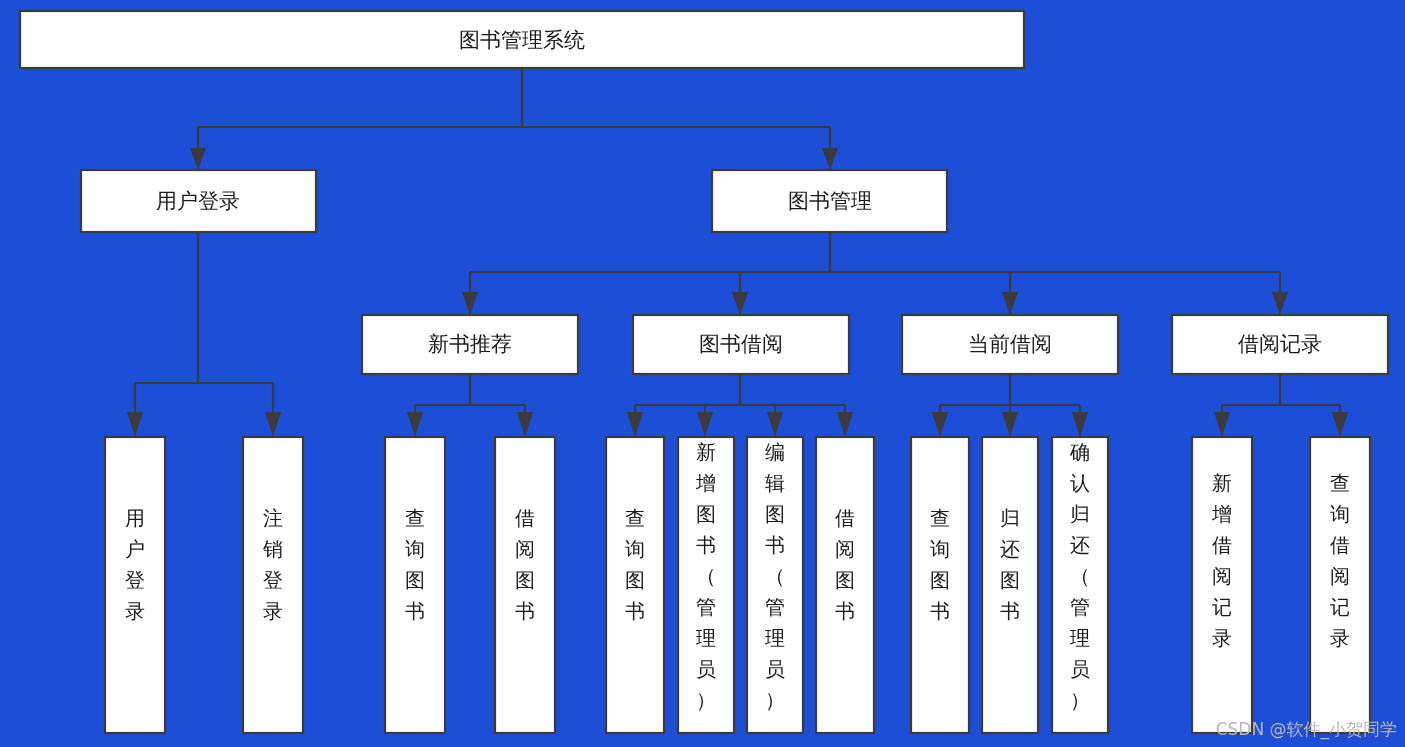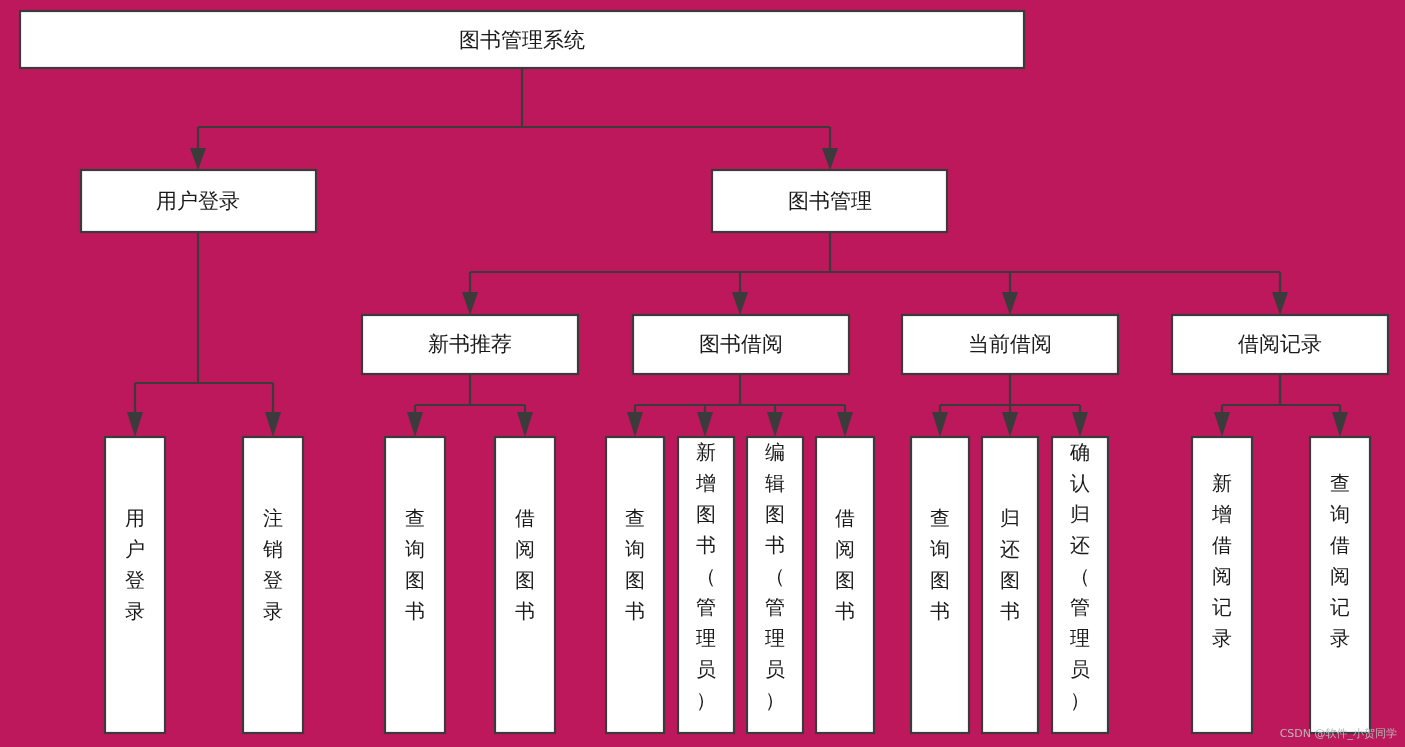--- a/index.html
+++ b/index.html
@@ -8,21 +8,21 @@
     padding: 0;
     background: #ffffff;
   }
   body {
     font-family: "DejaVu Sans", "Liberation Sans", sans-serif;
   }
   #diagram-root {
     position: relative;
     width: 1405px;
     height: 747px;
-    background: #be185d;
+    background: #1d4ed8;
     overflow: hidden;
   }
   svg#flow-svg {
     position: absolute;
     left: 0;
     top: 0;
     width: 1405px;
     height: 747px;
     display: block;
   }
@@ -52,21 +52,21 @@
     font-family: "DejaVu Sans", "Liberation Sans", sans-serif;
     font-size: 20px;
     fill: #1a1a1a;
     text-anchor: middle;
   }
   .watermark-text {
     position: absolute;
     right: 8px;
     bottom: 6px;
     font-family: "DejaVu Sans", "Liberation Sans", sans-serif;
-    font-size: 11px;
+    font-size: 17px;
     color: #b8b8b8;
     white-space: nowrap;
     user-select: none;
   }
 </style>
 </head>
 <body>
 
 <div id="diagram-root">
 

